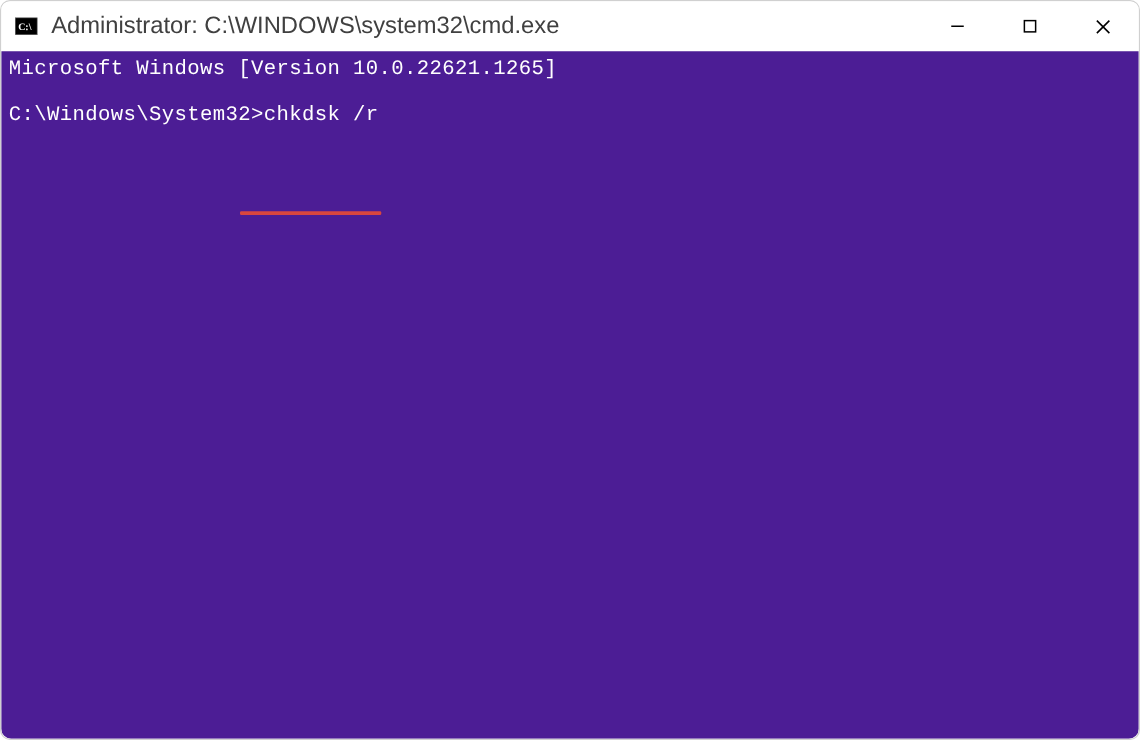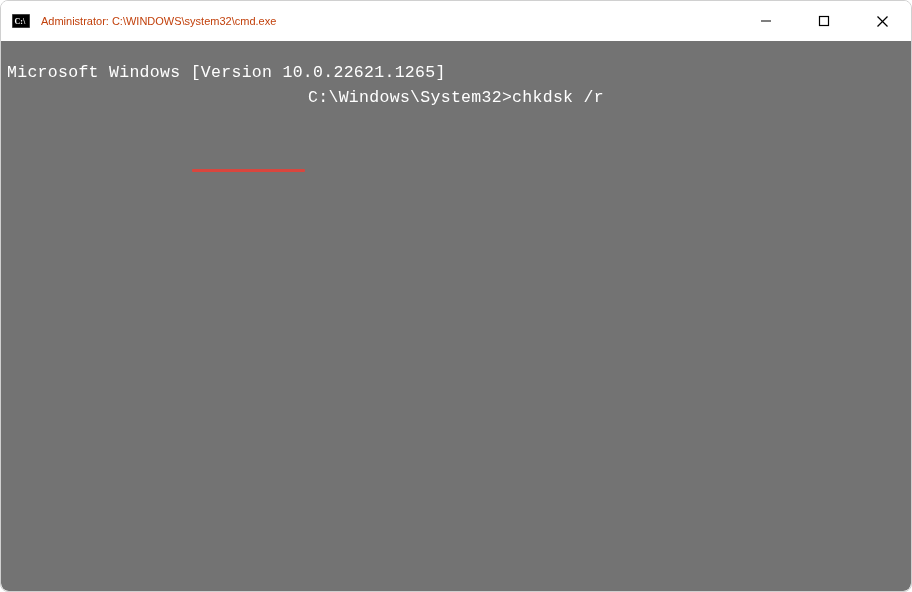--- a/index.html
+++ b/index.html
@@ -35,58 +35,57 @@
     }
     .app-icon {
       width: 20px;
       height: 20px;
       margin-right: 10px;
       display: inline-flex;
       align-items: center;
       justify-content: center;
     }
     .title-text {
-      font-size: 11px;
-      color: #c2410c;
+      font-size: 19px;
+      color: #404040;
       flex: 1;
     }
     .window-controls {
       display: flex;
       height: 100%;
     }
     .win-btn {
       width: 58px;
       height: 100%;
       display: flex;
       align-items: center;
       justify-content: center;
       background: transparent;
       border: none;
       cursor: pointer;
     }
     .terminal-area {
       flex: 1;
-      background: #737373;
-      padding: 22px 6px;
+      background: #4c1d95;
+      padding: 4px 6px;
       font-family: Consolas, "Courier New", monospace;
       font-size: 16.5px;
       line-height: 1.2;
       color: #ffffff;
       position: relative;
       border-radius: 0 0 8px 8px;
     }
     .term-line {
       white-space: pre;
       letter-spacing: 0.3px;
     }
     .prompt-line {
       white-space: pre;
       letter-spacing: 0.3px;
-      margin-top: 5px;
-      text-align: center;
+      margin-top: 17px;
     }
     .underline-annotation {
       position: absolute;
       height: 3px;
       background: #d9463e;
       border-radius: 1px;
     }
   </style>
 </head>
 <body>

